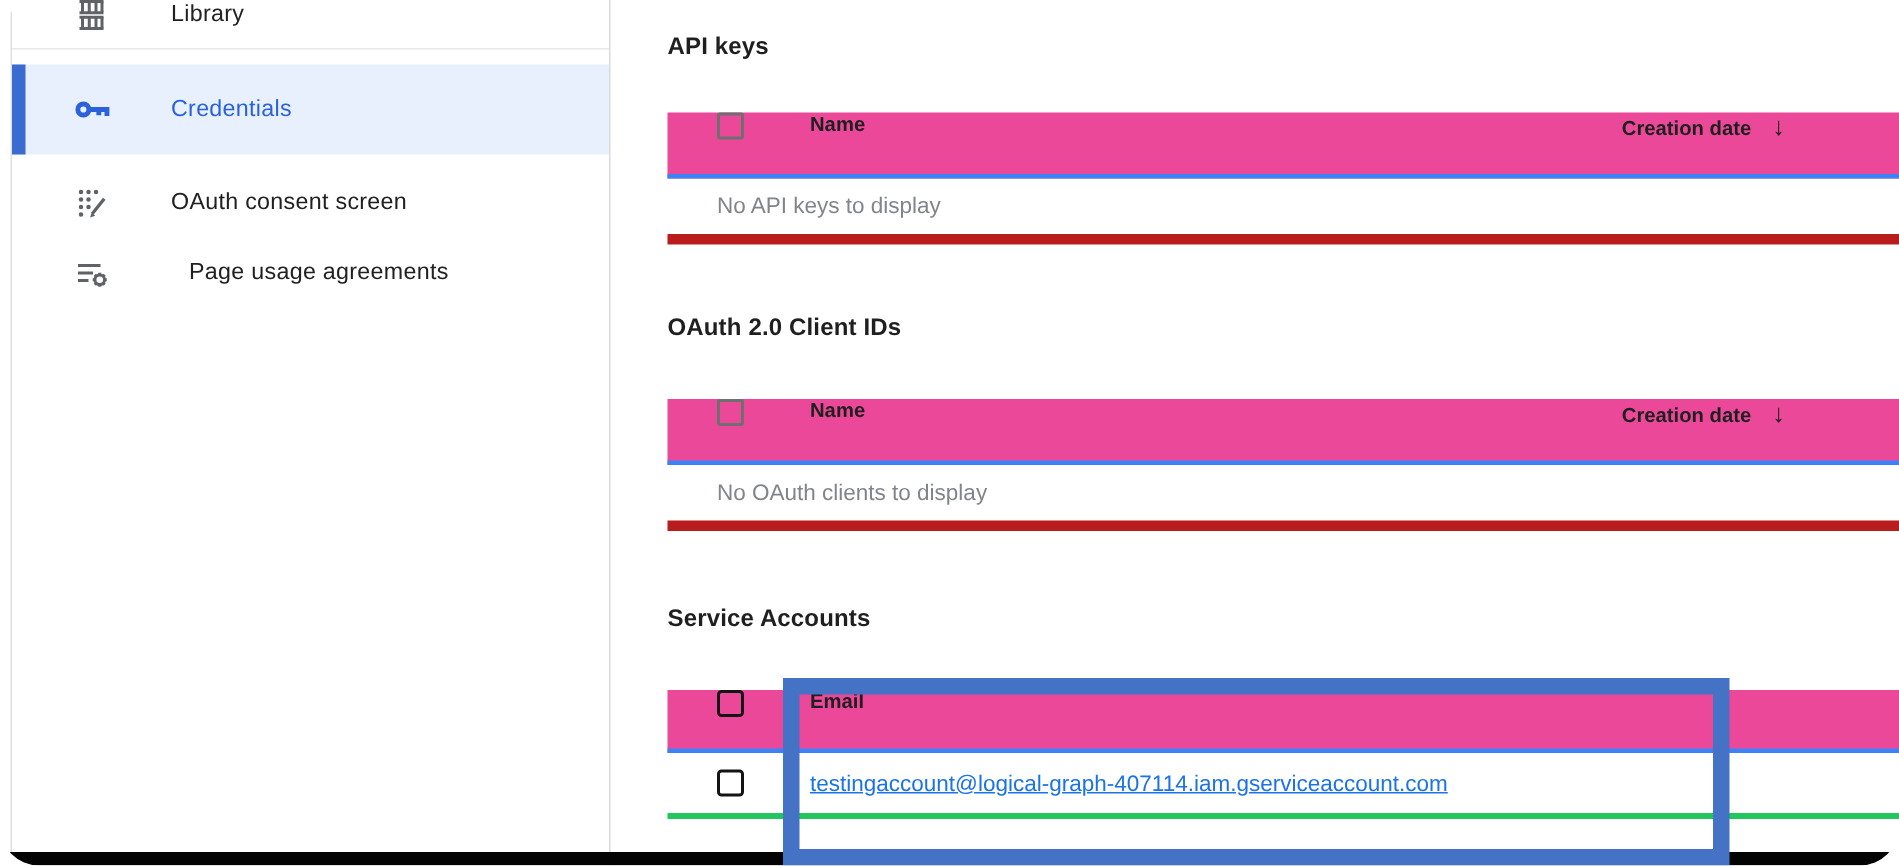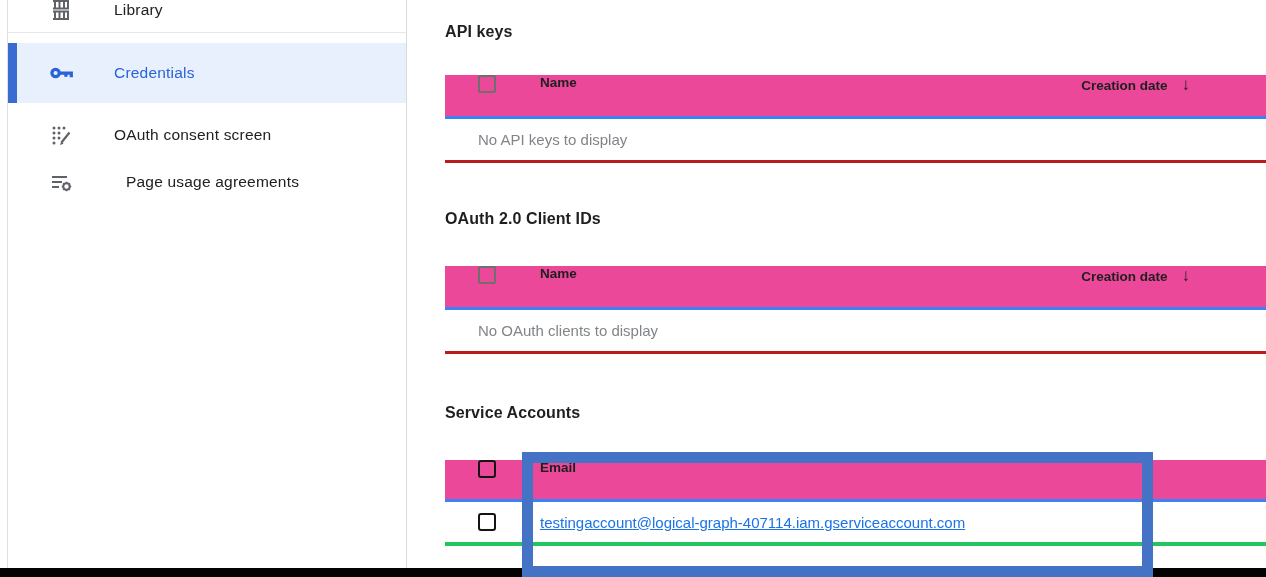--- a/index.html
+++ b/index.html
@@ -1,19 +1,19 @@
 <!DOCTYPE html>
 <html><head>
 <meta charset="utf-8">
 <style>
   * { margin:0; padding:0; box-sizing:border-box; }
   html,body { background:#fff; }
   .app {
     position:relative; width:1266px; height:577px; background:#ffffff;
-    font-family:"Liberation Sans", sans-serif; overflow:hidden; color:#202124;
+    font-family:"Liberation Sans", sans-serif; overflow:hidden; color:#202124;border-radius:26px;
   }
   .edge-line { position:absolute; left:7px; top:0; width:1px; height:577px; background:#e0e0e0; }
   .sidebar-border { position:absolute; left:406px; top:0; width:1px; height:577px; background:#dadada; }
 
   
   .nav-item {
     position:absolute; left:8px; width:398px; height:60px;
     display:flex; align-items:center; padding-left:40px; cursor:pointer;
   }
   .nav-item .nav-icon { width:26px; height:26px; flex:0 0 26px; display:flex; align-items:center; justify-content:center; }
@@ -35,21 +35,21 @@
     margin-left:33px; background:transparent; flex:0 0 18px; cursor:pointer;
   }
   .cb.dark { border:2.5px solid #141414; border-radius:3px; }
   .th-label { margin-left:44px; font-weight:700; font-size:13.5px; color:#1f1f1f; }
   .th-date {
     margin-left:auto; display:flex; align-items:center; padding-right:76px;
     font-weight:700; font-size:13.5px; color:#1f1f1f; cursor:pointer;
   }
   .sort-arrow { font-size:17px; font-weight:400; margin-left:14px; color:#1c1c1c; }
   .empty-row {
-    height:44px; display:flex; align-items:center; border-bottom:3px solid #b91c1c;
+    height:44px; display:flex; align-items:center; border-bottom:7px solid #b91c1c;
     color:#818589; font-size:15px; padding-left:33px;
   }
   .sa-thead { height:42px; }
   .sa-row { height:44px; display:flex; align-items:center; border-bottom:4px solid #22c55e; }
   .email-link { margin-left:44px; font-size:15px; color:#1a73e8; text-decoration:underline; cursor:pointer; }
 
   
   .black-bar { position:absolute; left:0; top:568px; width:1266px; height:9px; background:#030303; z-index:10; }
   .annotation-rect {
     position:absolute; left:522px; top:452px; width:631px; height:125px;

